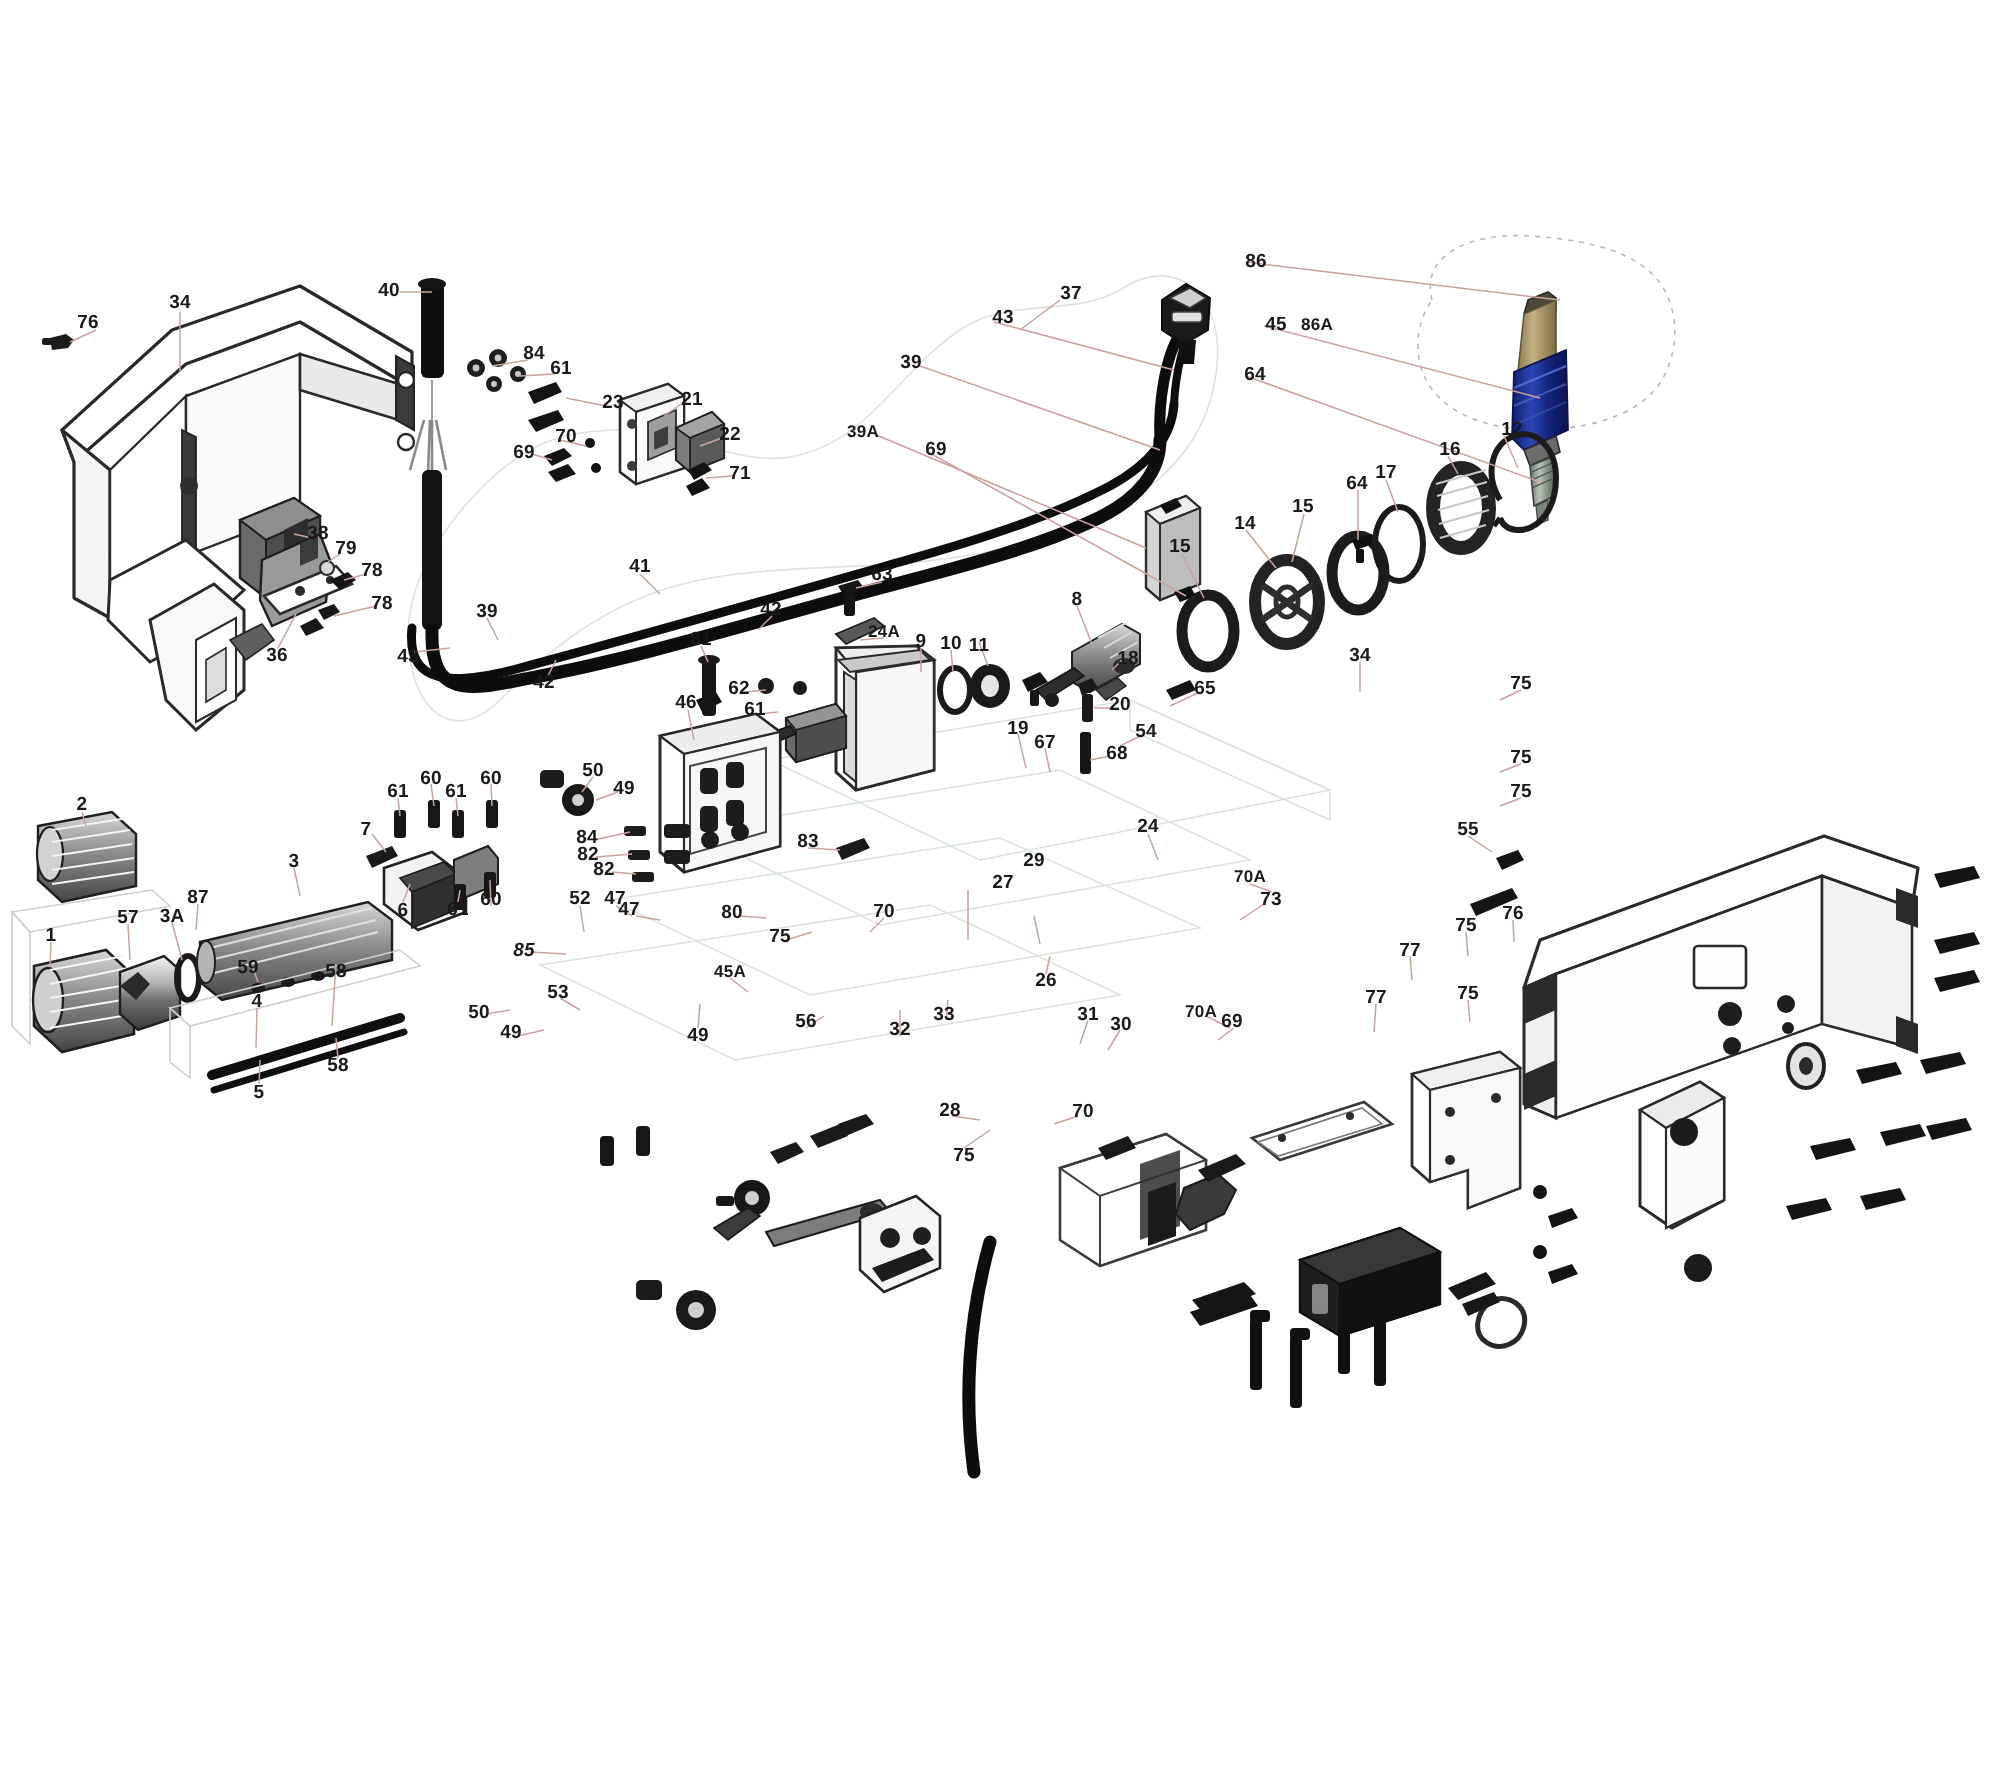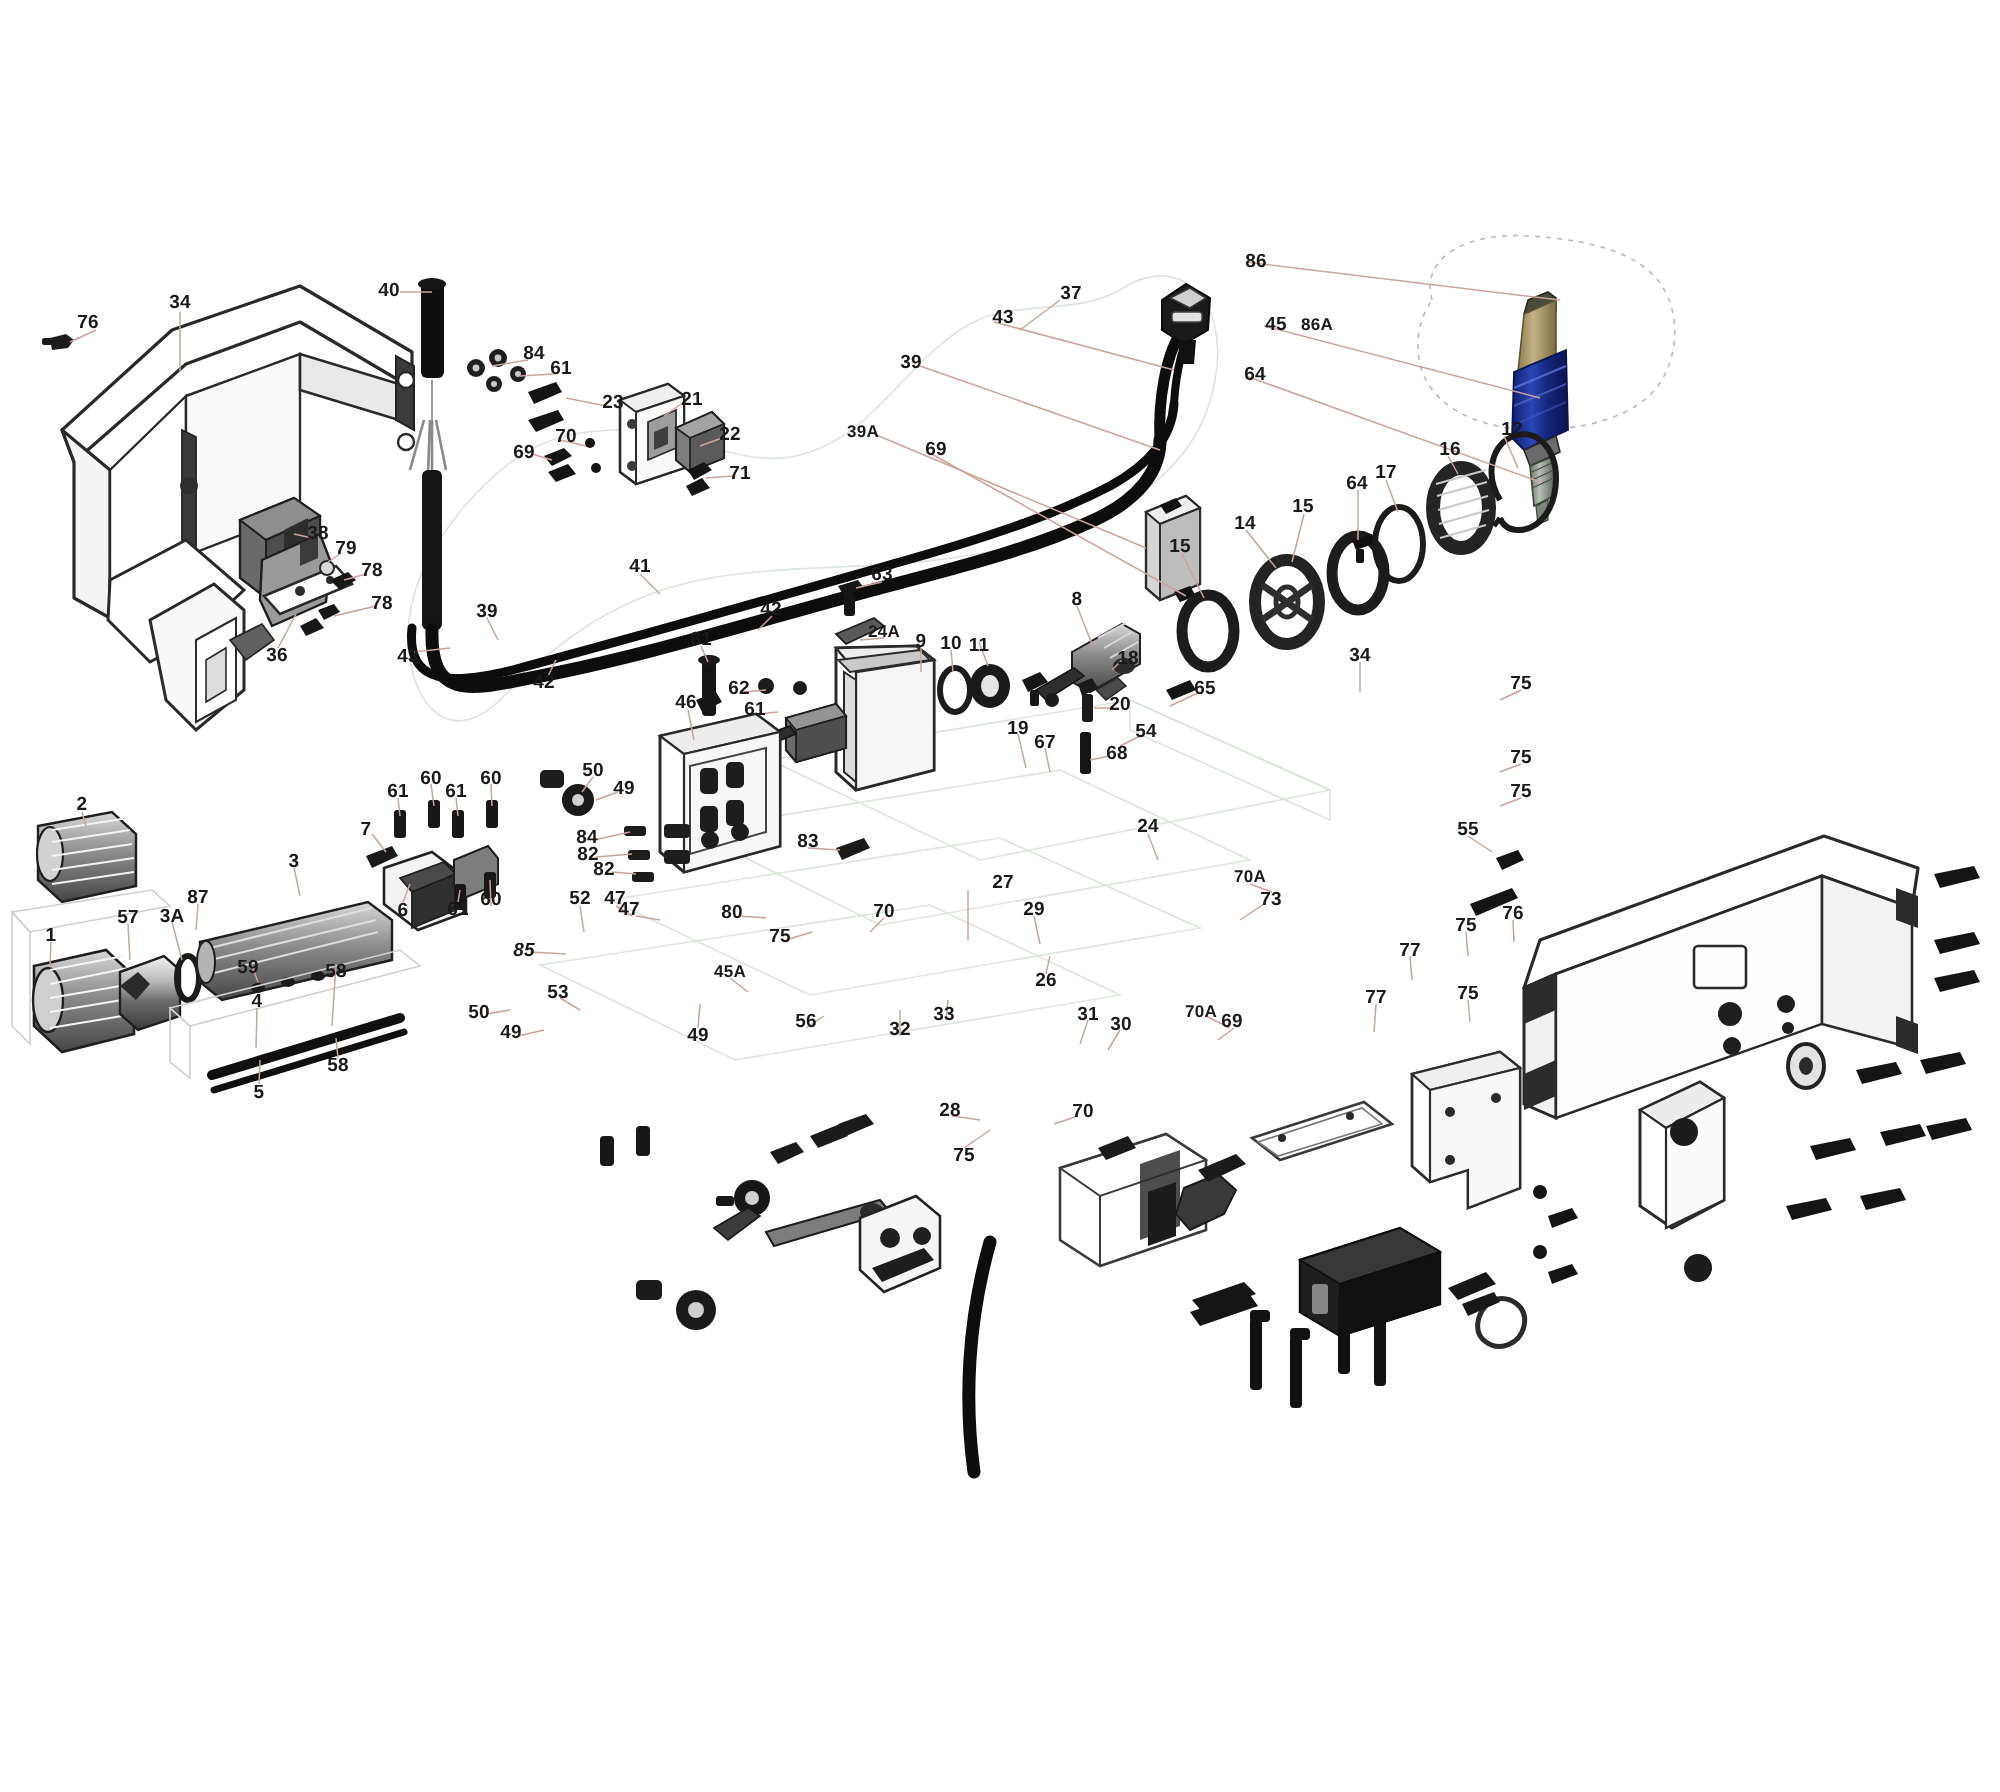--- a/index.html
+++ b/index.html
@@ -664,21 +664,21 @@
       <div class="lbl" style="left: 403px; top: 910px;">6</div>
       <div class="lbl" style="left: 458px; top: 909px;">61</div>
       <div class="lbl" style="left: 491px; top: 899px;">60</div>
       <div class="lbl" style="left: 580px; top: 898px;">52</div>
       <div class="lbl" style="left: 615px; top: 898px;">47</div>
       <div class="lbl" style="left: 629px; top: 909px;">47</div>
       <div class="lbl" style="left: 732px; top: 912px;">80</div>
       <div class="lbl" style="left: 884px; top: 911px;">70</div>
       <div class="lbl" style="left: 780px; top: 936px;">75</div>
       <div class="lbl" style="left: 968px; top: 882px; margin-left: 35px;">27</div>
-      <div class="lbl" style="left: 1034px; top: 909px; text-align: right;">29</div>
+      <div class="lbl" style="left: 1034px; top: 860px; text-align: right;">29</div>
       <div class="lbl" style="left: 1046px; top: 980px;">26</div>
       <div class="lbl sm" style="left: 1250px; top: 876px;">70A</div>
       <div class="lbl" style="left: 1271px; top: 899px;">73</div>
       <div class="lbl" style="left: 128px; top: 917px;">57</div>
       <div class="lbl" style="left: 172px; top: 916px;">3A</div>
       <div class="lbl" style="left: 198px; top: 897px;">87</div>
       <div class="lbl" style="left: 51px; top: 935px;">1</div>
       <div class="lbl" style="left: 248px; top: 967px;">59</div>
       <div class="lbl" style="left: 336px; top: 971px;">58</div>
       <div class="lbl" style="left: 524px; top: 950px; font-style: italic;">85</div>

